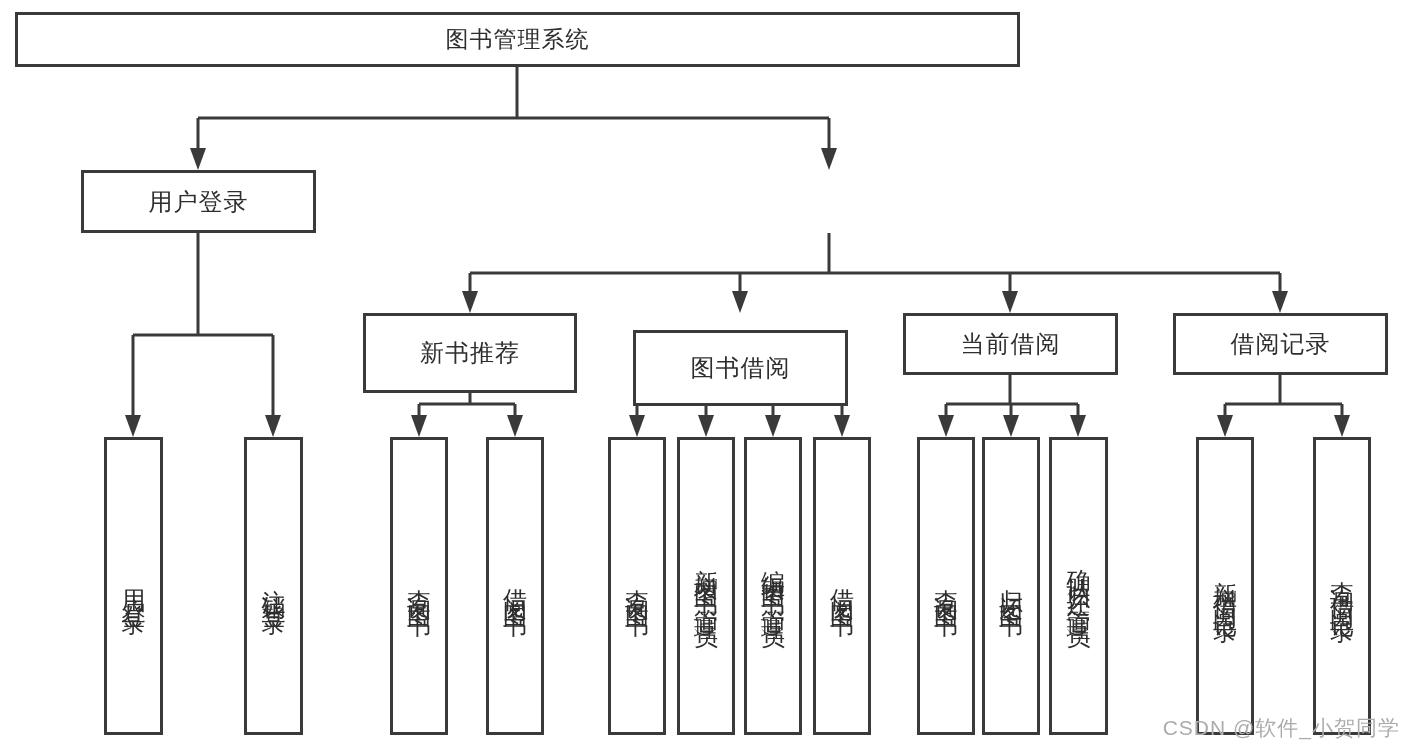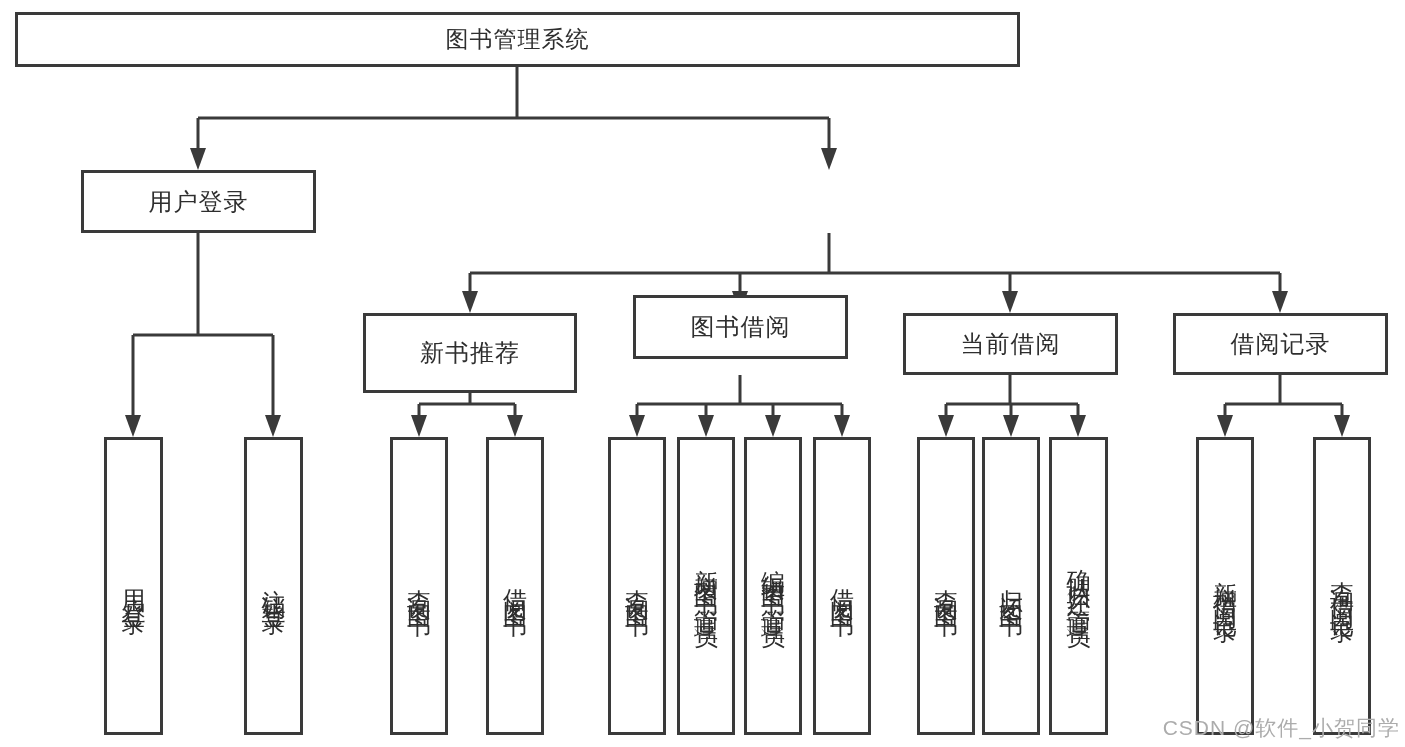--- a/index.html
+++ b/index.html
@@ -116,21 +116,21 @@
     <span class="hlabel root">图书管理系统</span>
   </div>
 
   <div class="box" style="left:81px;top:170px;width:235px;height:63px">
     <span class="hlabel">用户登录</span>
   </div>
 
   <div class="box" style="left:363px;top:313px;width:214px;height:80px">
     <span class="hlabel">新书推荐</span>
   </div>
-  <div class="box" style="left:633px;top:295px;width:215px;height:64px">
+  <div class="box" style="left:633px;top:330px;width:215px;height:76px">
     <span class="hlabel">图书借阅</span>
   </div>
   <div class="box" style="left:903px;top:313px;width:215px;height:62px">
     <span class="hlabel">当前借阅</span>
   </div>
   <div class="box" style="left:1173px;top:313px;width:215px;height:62px">
     <span class="hlabel">借阅记录</span>
   </div>
 
   <div class="box" style="left:104px;top:437px;width:59px;height:298px">

